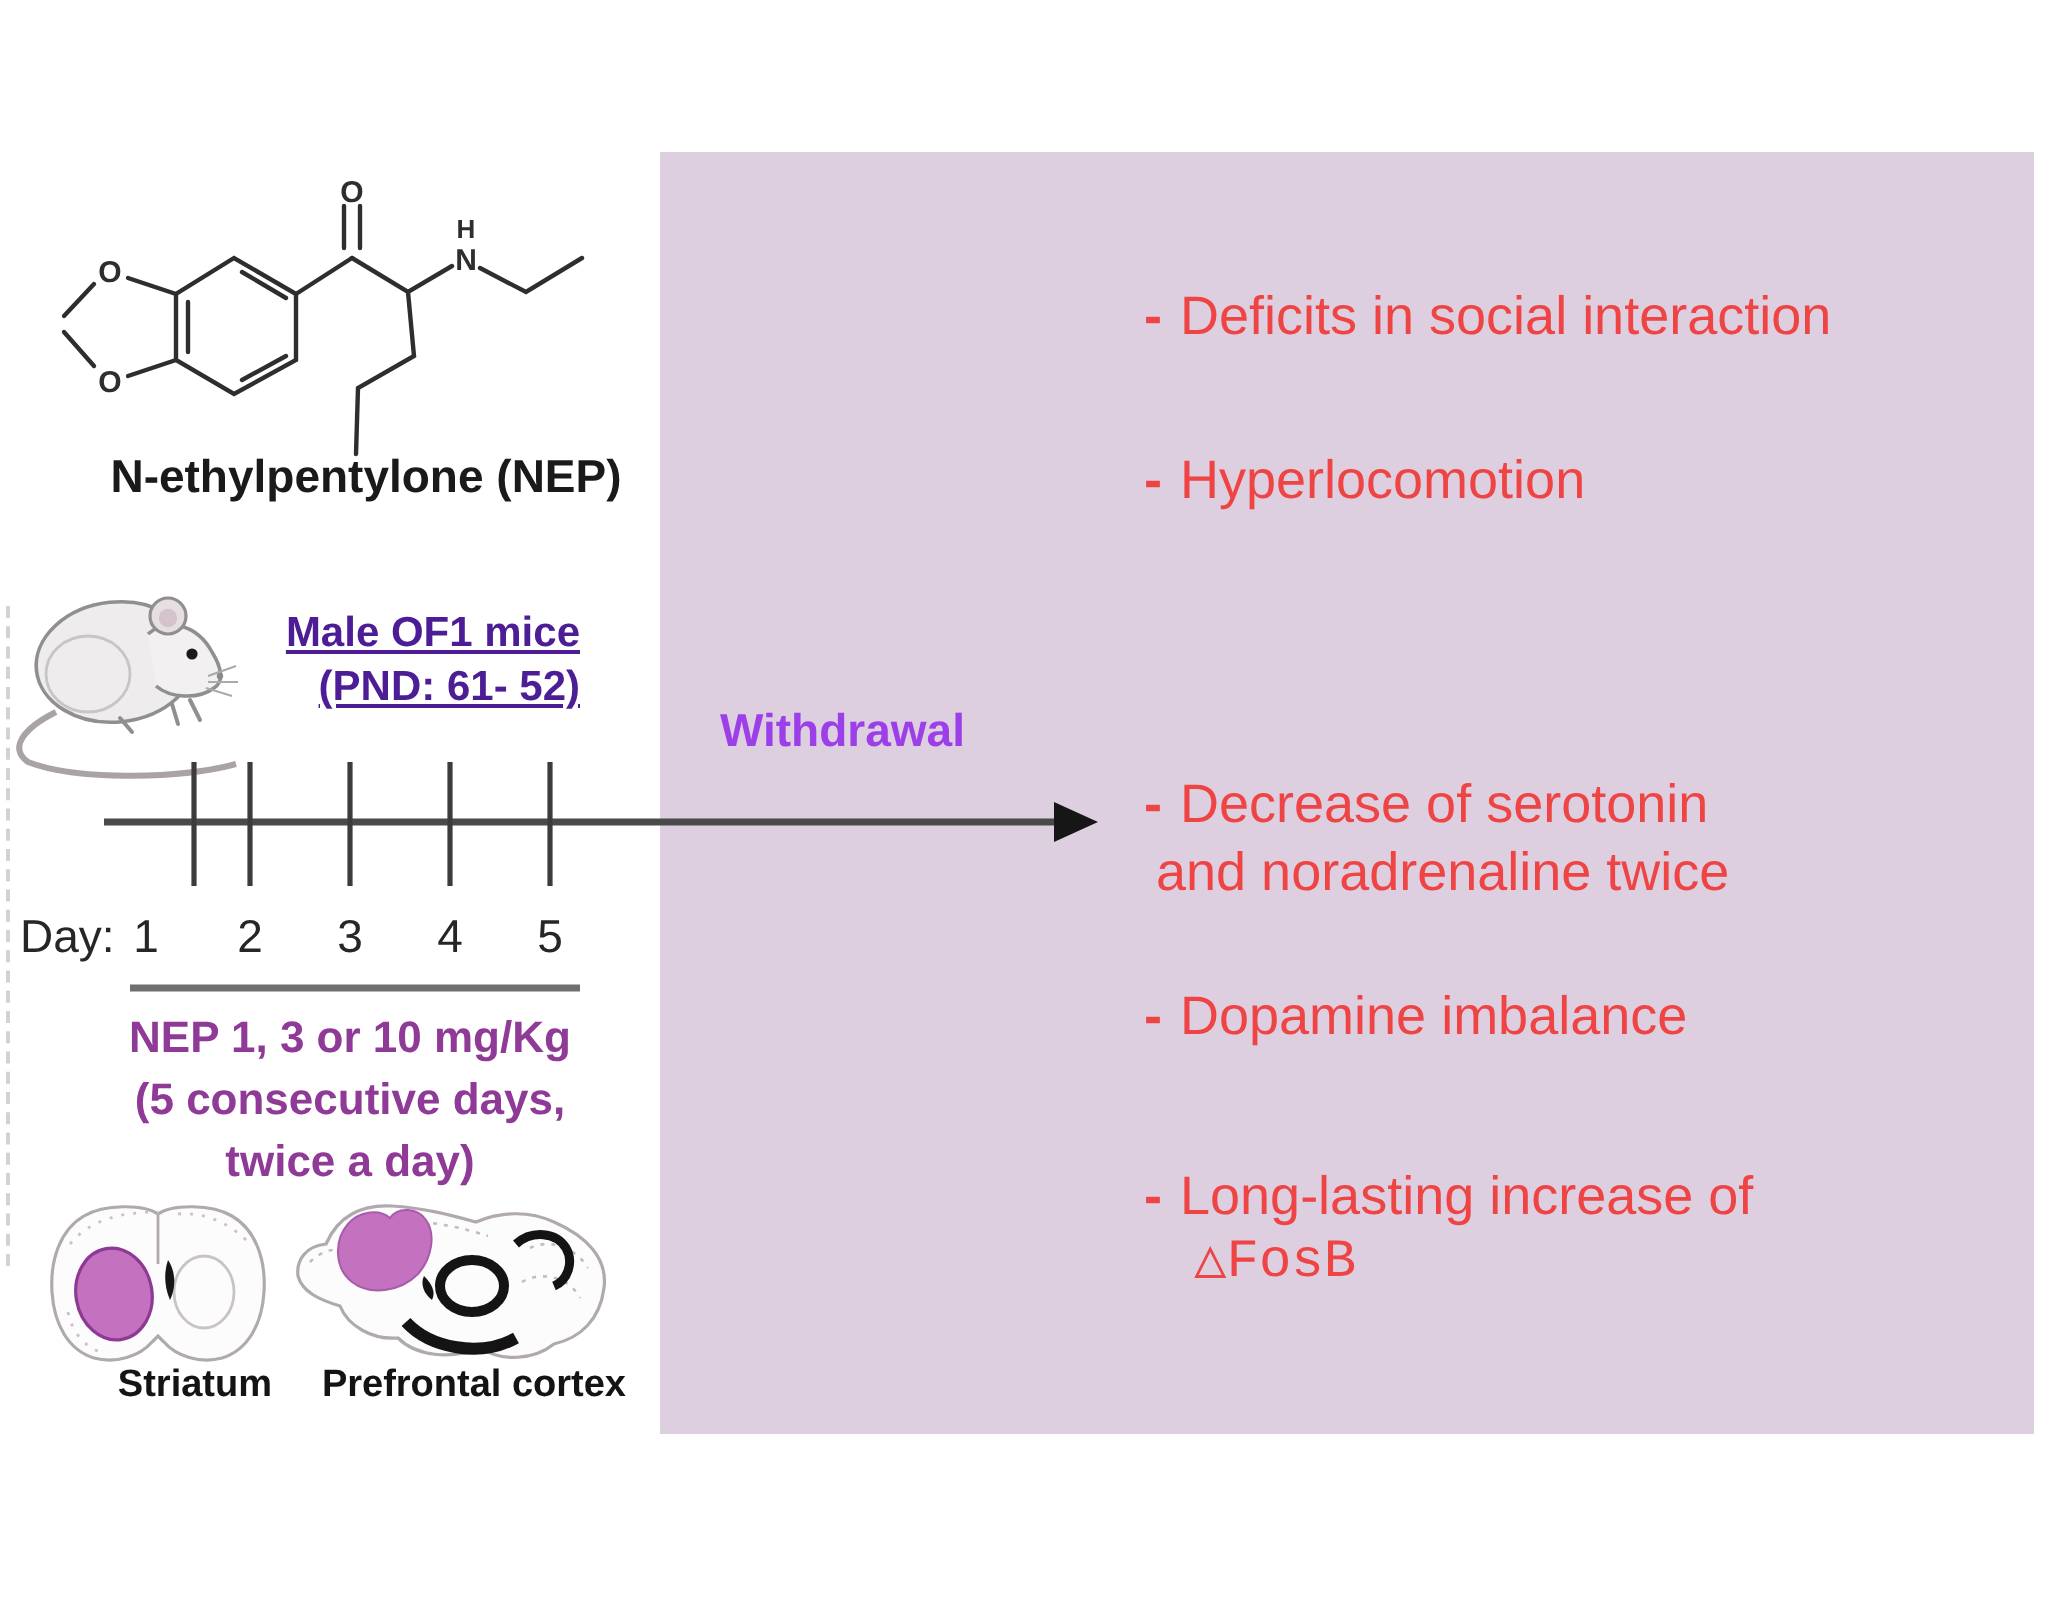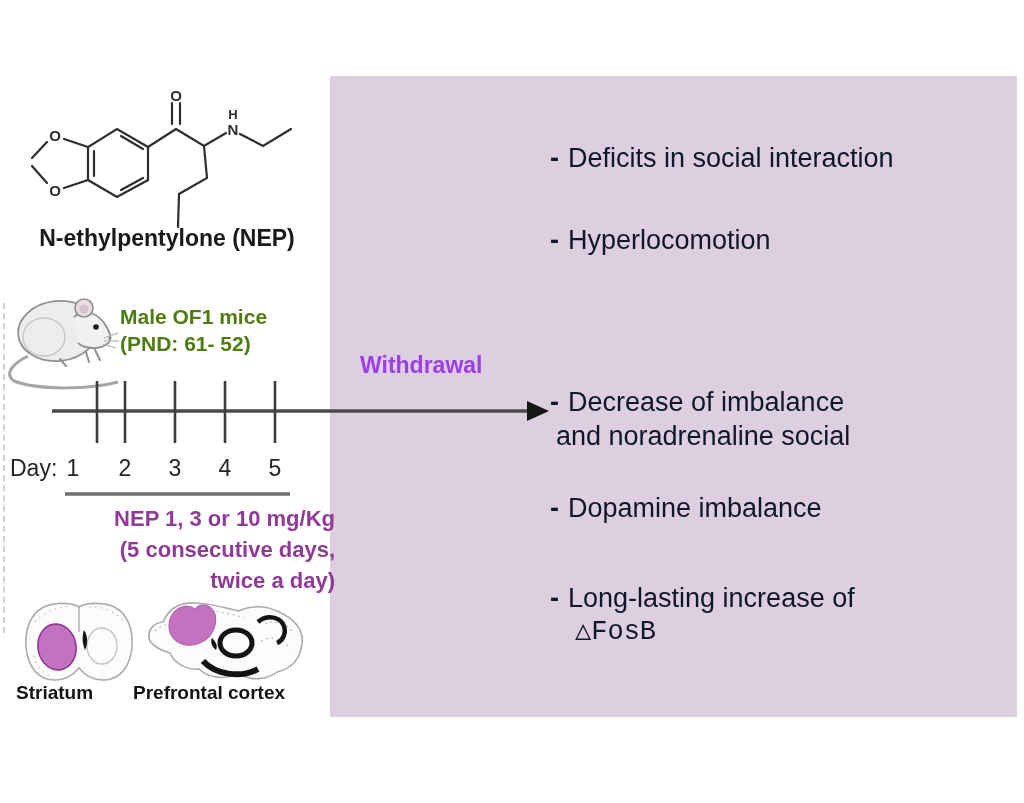--- a/index.html
+++ b/index.html
@@ -9,31 +9,31 @@
   }
   .abs{position:absolute;}
   
   .panel{
     left:330px;top:76px;width:687px;height:641px;background:#ddcfe0;z-index:0;
   }
   
   .art{left:0;top:0;width:1024px;height:803px;z-index:1;pointer-events:none;}
   
   .txt{z-index:2;}
-  .nep-name{left:7px;top:225px;width:320px;text-align:center;font-size:23px;font-weight:bold;color:#1a1a1a;}
-  .mouse-cap{left:120px;top:303px;width:170px;text-align:left;font-size:21px;font-weight:bold;line-height:27px;color:#4d7c0f;}
+  .nep-name{left:23px;top:225px;width:320px;text-align:center;font-size:23px;font-weight:bold;color:#1a1a1a;}
+  .mouse-cap{left:120px;top:303px;width:170px;text-align:right;font-size:21px;font-weight:bold;line-height:27px;color:#4c1d95;text-decoration:underline;}
   .day-row{left:0;top:455px;width:340px;height:28px;font-size:23px;font-weight:normal;color:#262626;}
   .day-prefix{position:absolute;left:10px;top:0;}
   .day-num{position:absolute;top:0;width:30px;text-align:center;}
-  .dose{left:15px;top:503px;width:320px;text-align:right;font-size:22px;font-weight:bold;line-height:31px;color:#8e3a96;}
-  .region-label{top:682px;text-align:left;font-size:19px;font-weight:bold;color:#141414;}
+  .dose{left:15px;top:503px;width:320px;text-align:center;font-size:22px;font-weight:bold;line-height:31px;color:#8e3a96;}
+  .region-label{top:682px;text-align:right;font-size:19px;font-weight:bold;color:#141414;}
   .region-striatum{left:16px;width:120px;}
   .region-pfc{left:133px;width:180px;}
   .withdrawal{left:360px;top:352px;width:160px;font-size:23px;font-weight:bold;color:#9c3fe8;}
-  .bullet{left:550px;width:430px;font-size:27px;line-height:34px;color:#0f172a;}
+  .bullet{left:572px;width:430px;font-size:27px;line-height:34px;color:#ef4444;}
   .bullet .dash{font-weight:bold;margin-right:9px;}
   .bullet .cont{display:block;}
   .indent-sm{margin-left:6px;}
   .indent-lg{margin-left:25px;font-family:Liberation Mono, monospace;}
   .left-dash{left:3px;top:303px;height:330px;width:0;border-left:2px dashed #d4d0d4;z-index:1;}
 </style>
 </head>
 <body>
 
 <div class="stage">
@@ -138,22 +138,22 @@
 
   <div class="abs txt withdrawal">Withdrawal</div>
 
   <div class="abs txt bullet" style="top:141px">
     <span class="dash">-</span><span class="line">Deficits in social interaction</span>
   </div>
   <div class="abs txt bullet" style="top:223px">
     <span class="dash">-</span><span class="line">Hyperlocomotion</span>
   </div>
   <div class="abs txt bullet" style="top:385px">
-    <span class="dash">-</span><span class="line">Decrease of imbalance</span>
-    <span class="line cont indent-sm">and noradrenaline social</span>
+    <span class="dash">-</span><span class="line">Decrease of serotonin</span>
+    <span class="line cont indent-sm">and noradrenaline twice</span>
   </div>
   <div class="abs txt bullet" style="top:491px">
     <span class="dash">-</span><span class="line">Dopamine imbalance</span>
   </div>
   <div class="abs txt bullet" style="top:581px">
     <span class="dash">-</span><span class="line">Long-lasting increase of</span>
     <span class="line cont indent-lg">△FosB</span>
   </div>
 
 </div>

